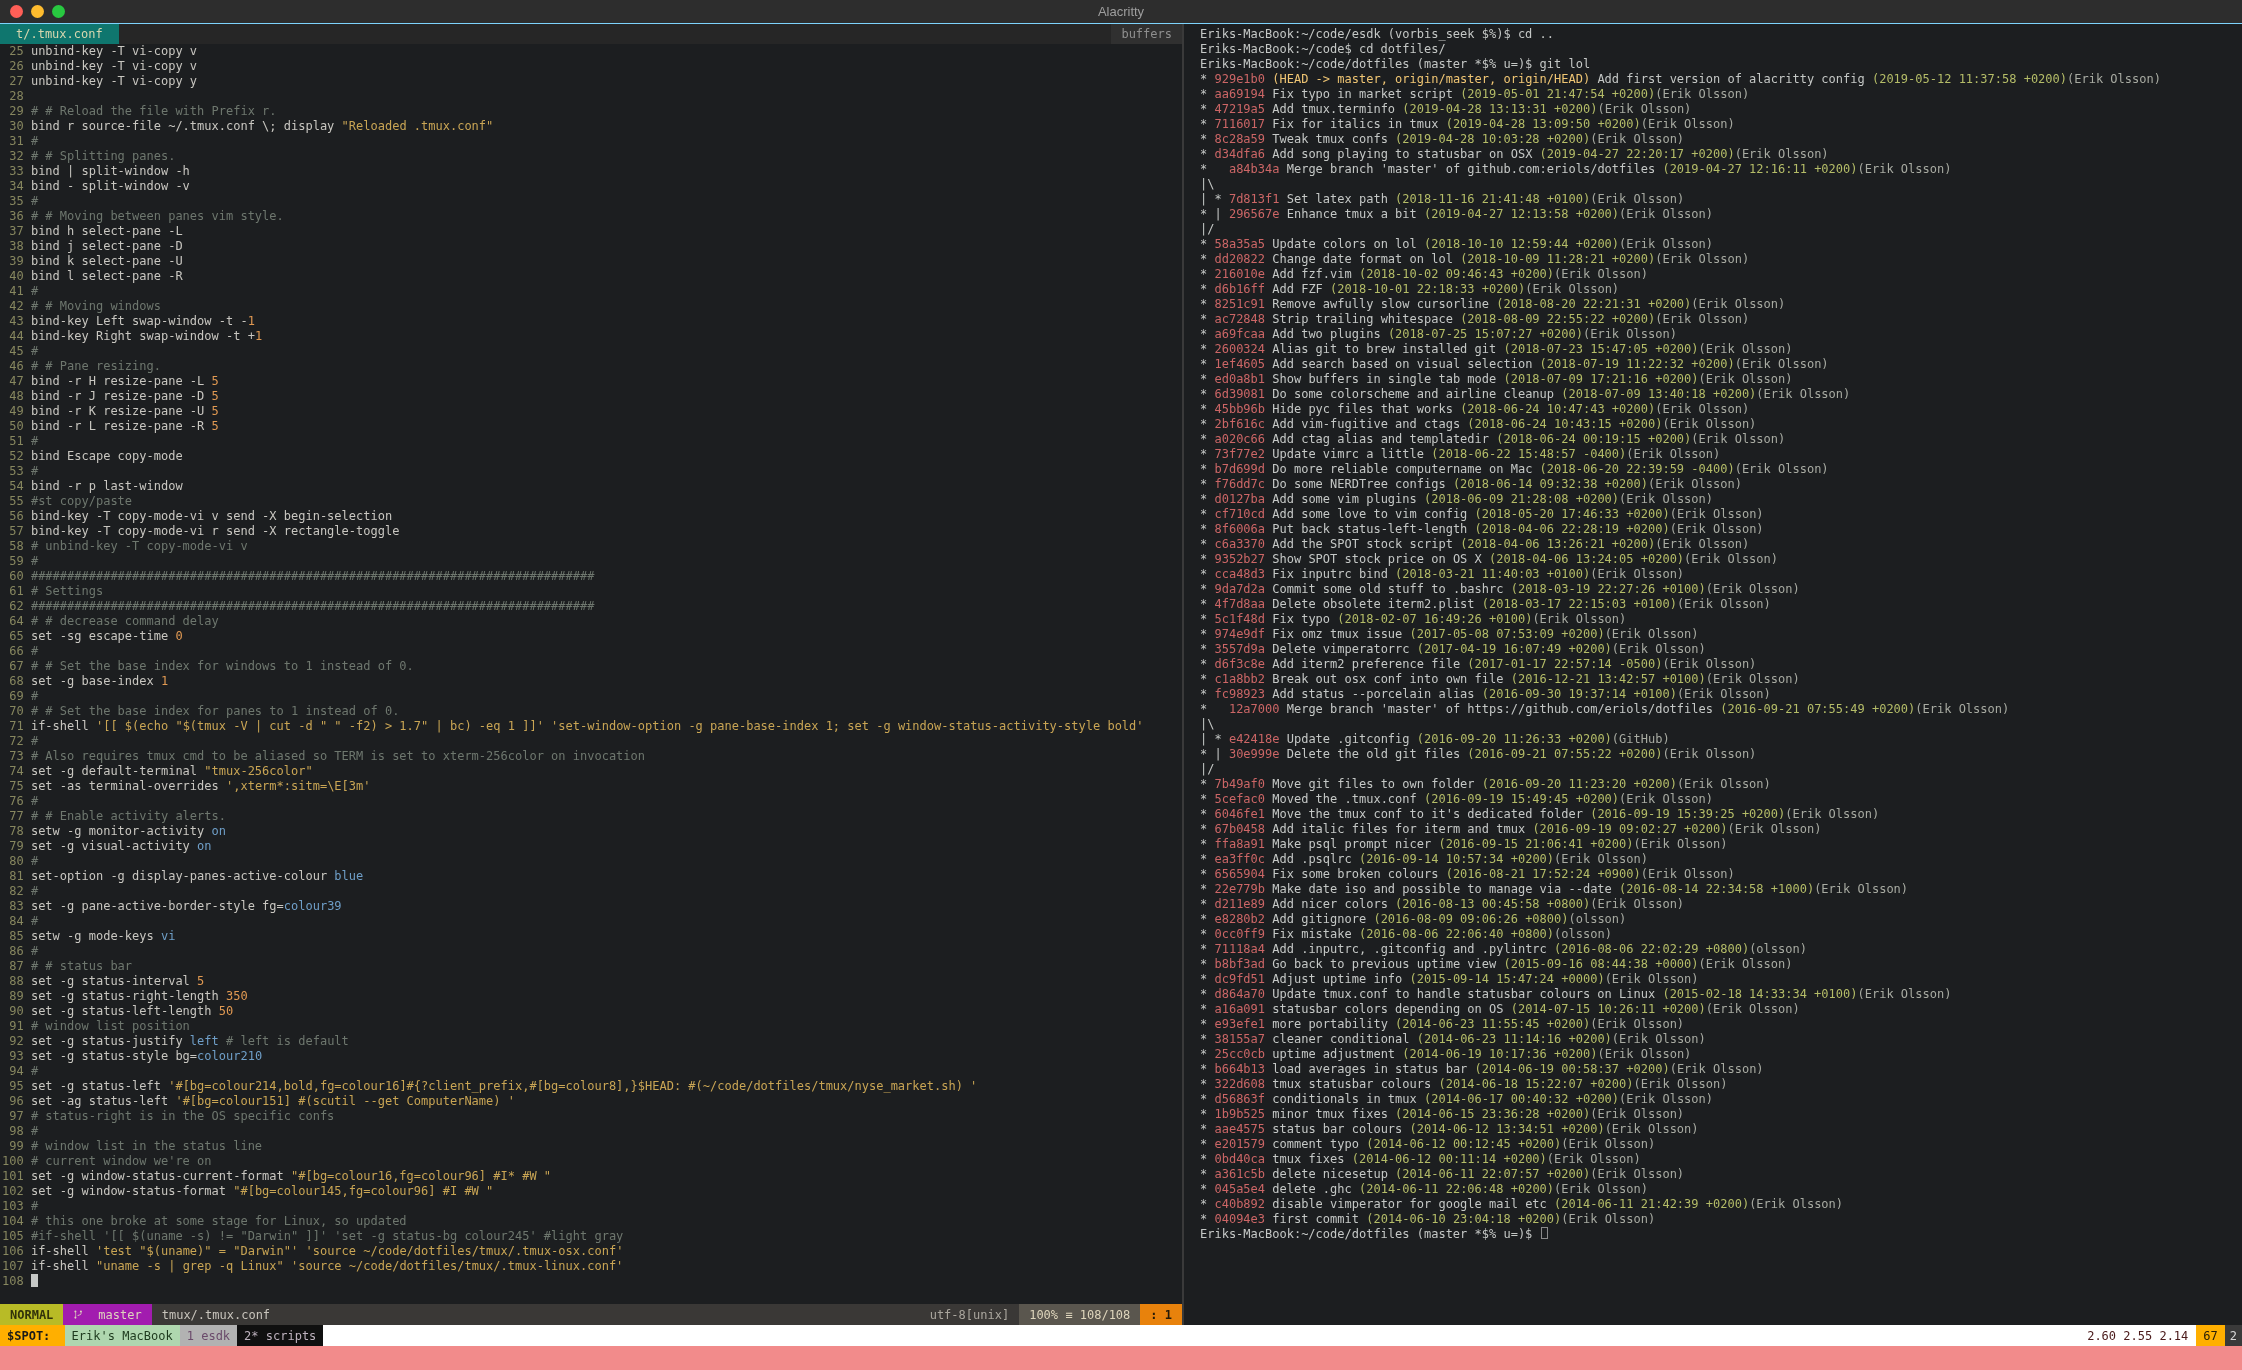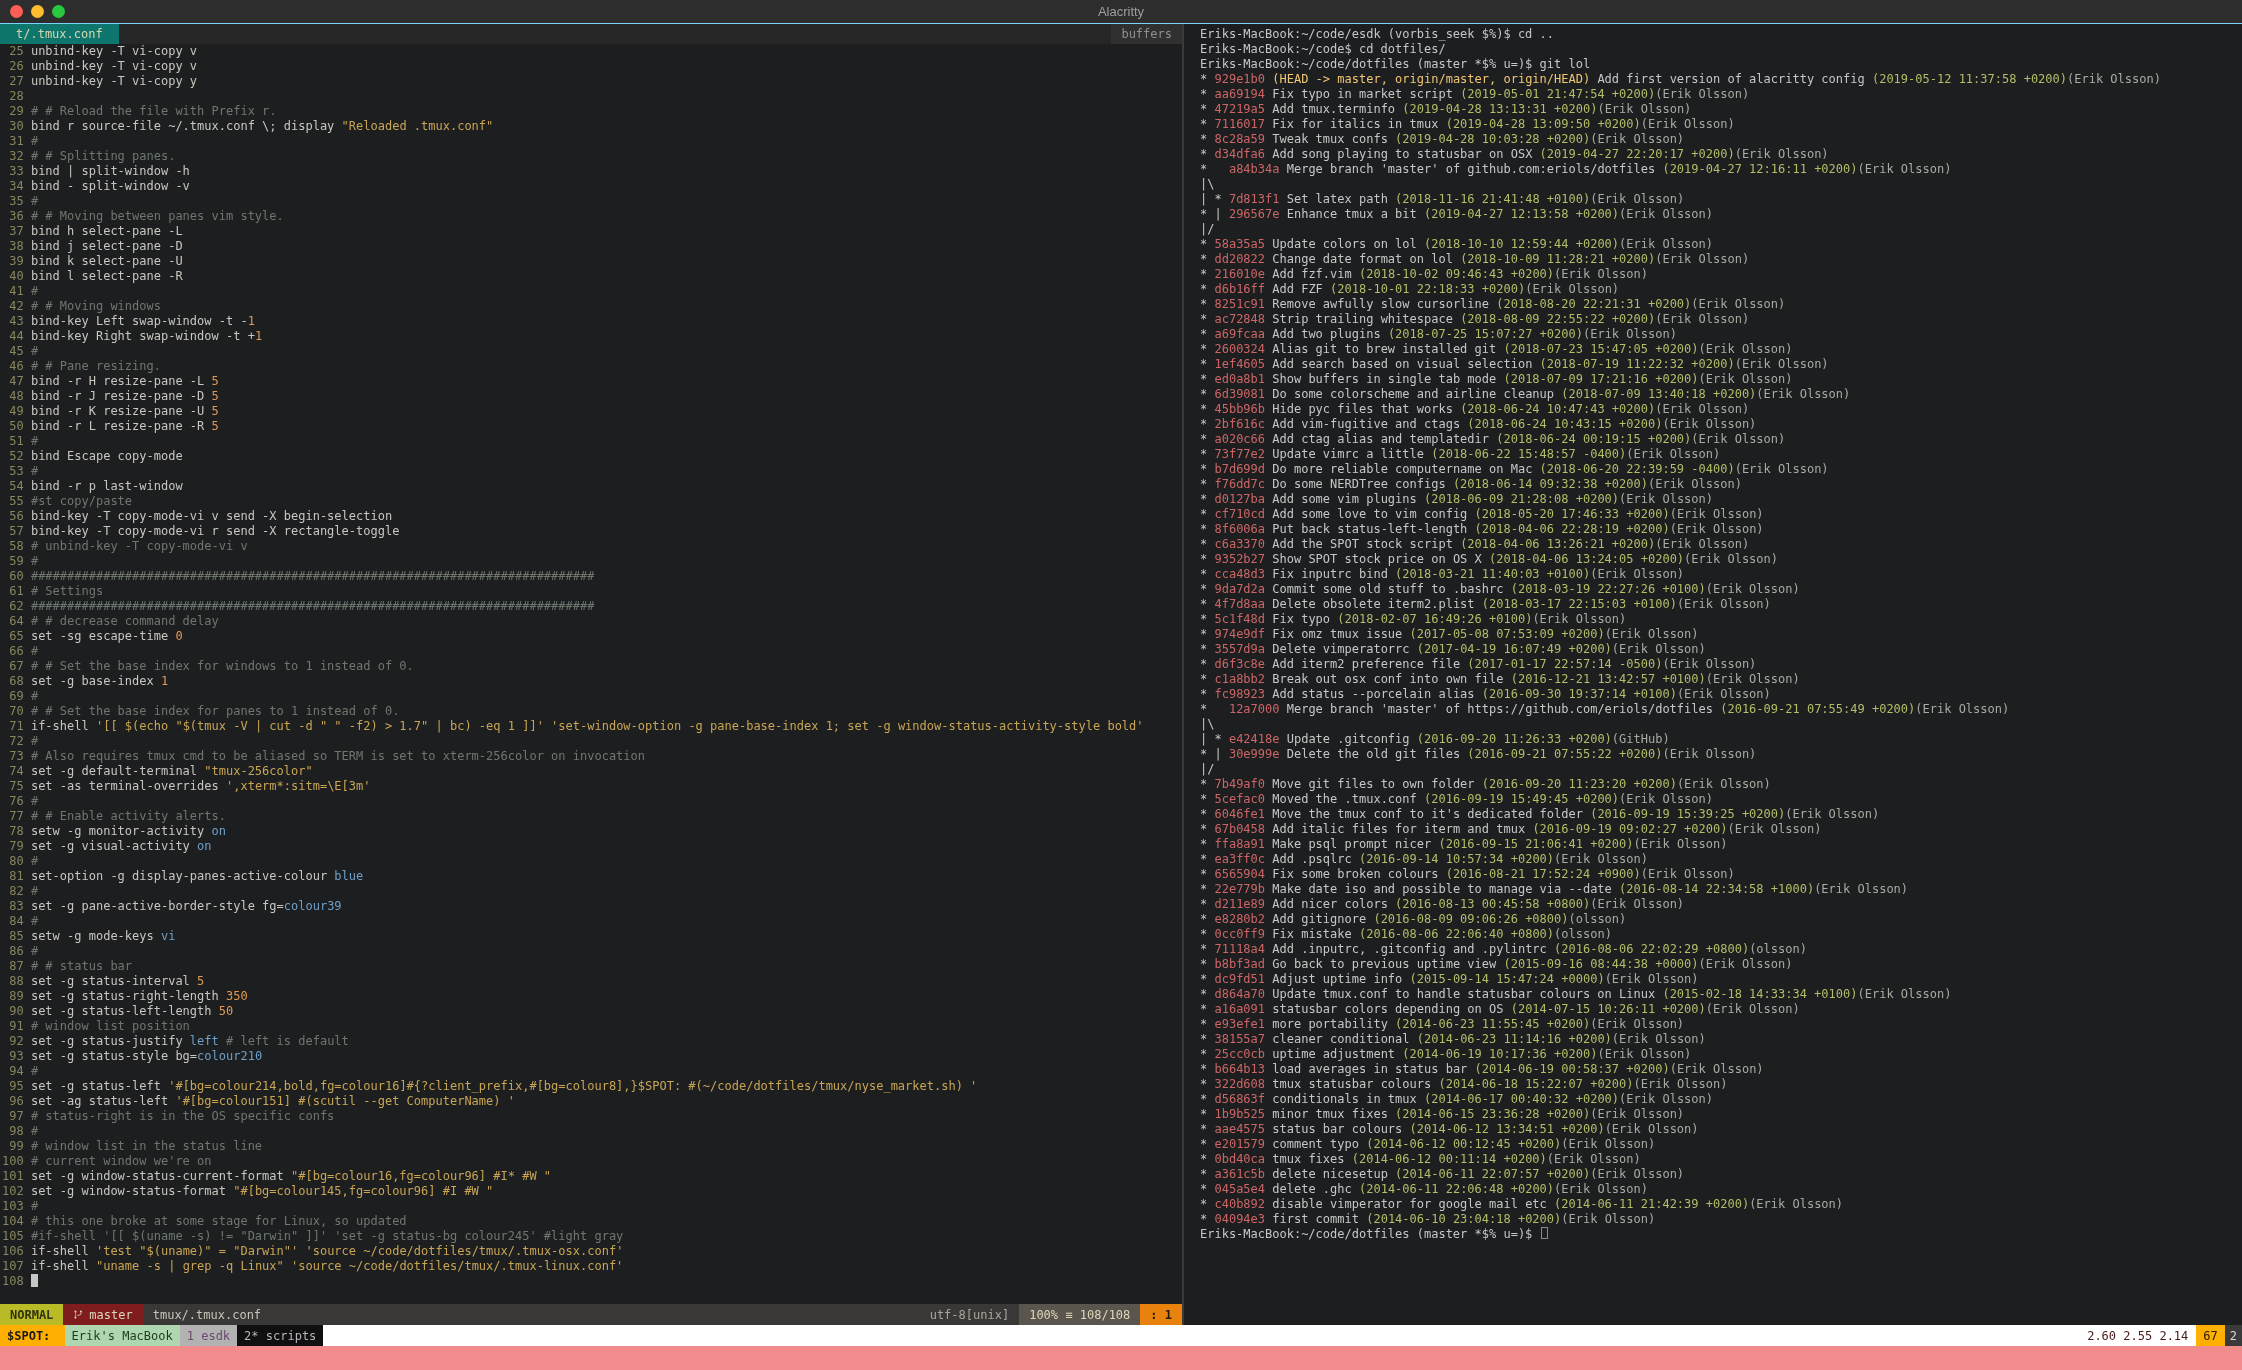--- a/index.html
+++ b/index.html
@@ -34,21 +34,21 @@
   .tk-c{color:#6e776e}
   .tk-n{color:#e09952}
   .tk-k{color:#6f9fc8}
   .tk-s{color:#c9a554}
   .cursor{display:inline-block;width:7px;height:13px;background:#c5c8c6;vertical-align:text-top}
 
   
   .vstatus{height:21px;flex:0 0 21px;background:#3a3836;display:flex;align-items:stretch;font-size:12px;white-space:pre}
   .seg{display:flex;align-items:center;padding:0 10px}
   .seg.mode{background:#b8bb26;color:#32320a;font-weight:bold}
-  .seg.branch{background:#7f1d1d;color:#ded5bc;gap:5px}
+  .seg.branch{background:#a21caf;color:#ded5bc;gap:14px}
   .seg.file{background:#3a3836;color:#c8c4bc}
   .flexfill{flex:1}
   .seg.enc{background:#3a3836;color:#aaa69e}
   .seg.pos{background:#5a564e;color:#ded5bc}
   .seg.col{background:#e8820c;color:#241a08;font-weight:bold}
   .branch-svg{width:11px;height:11px;display:inline-block}
 
   
   .term{white-space:pre}
   .trow{height:15px;line-height:15px;white-space:pre}
@@ -159,21 +159,21 @@
           <div class="row"><span class="ln"> 85 </span><span class="src">setw -g mode-keys <span class="tk-k">vi</span></span></div>
           <div class="row"><span class="ln"> 86 </span><span class="src"><span class="tk-c">#</span></span></div>
           <div class="row"><span class="ln"> 87 </span><span class="src"><span class="tk-c"># # status bar</span></span></div>
           <div class="row"><span class="ln"> 88 </span><span class="src">set -g status-interval <span class="tk-n">5</span></span></div>
           <div class="row"><span class="ln"> 89 </span><span class="src">set -g status-right-length <span class="tk-n">350</span></span></div>
           <div class="row"><span class="ln"> 90 </span><span class="src">set -g status-left-length <span class="tk-n">50</span></span></div>
           <div class="row"><span class="ln"> 91 </span><span class="src"><span class="tk-c"># window list position</span></span></div>
           <div class="row"><span class="ln"> 92 </span><span class="src">set -g status-justify <span class="tk-k">left</span><span class="tk-c"> # left is default</span></span></div>
           <div class="row"><span class="ln"> 93 </span><span class="src">set -g status-style bg=<span class="tk-k">colour210</span></span></div>
           <div class="row"><span class="ln"> 94 </span><span class="src"><span class="tk-c">#</span></span></div>
-          <div class="row"><span class="ln"> 95 </span><span class="src">set -g status-left <span class="tk-s">'#[bg=colour214,bold,fg=colour16]#{?client_prefix,#[bg=colour8],}$SPOT: #(~/code/dotfiles/tmux/nyse_market.sh) '</span></span></div>
+          <div class="row"><span class="ln"> 95 </span><span class="src">set -g status-left <span class="tk-s">'#[bg=colour214,bold,fg=colour16]#{?client_prefix,#[bg=colour8],}$HEAD: #(~/code/dotfiles/tmux/nyse_market.sh) '</span></span></div>
           <div class="row"><span class="ln"> 96 </span><span class="src">set -ag status-left <span class="tk-s">'#[bg=colour151] #(scutil --get ComputerName) '</span></span></div>
           <div class="row"><span class="ln"> 97 </span><span class="src"><span class="tk-c"># status-right is in the OS specific confs</span></span></div>
           <div class="row"><span class="ln"> 98 </span><span class="src"><span class="tk-c">#</span></span></div>
           <div class="row"><span class="ln"> 99 </span><span class="src"><span class="tk-c"># window list in the status line</span></span></div>
           <div class="row"><span class="ln">100 </span><span class="src"><span class="tk-c"># current window we're on</span></span></div>
           <div class="row"><span class="ln">101 </span><span class="src">set -g window-status-current-format <span class="tk-s">"#[bg=colour16,fg=colour96] #I* #W "</span></span></div>
           <div class="row"><span class="ln">102 </span><span class="src">set -g window-status-format <span class="tk-s">"#[bg=colour145,fg=colour96] #I #W "</span></span></div>
           <div class="row"><span class="ln">103 </span><span class="src"><span class="tk-c">#</span></span></div>
           <div class="row"><span class="ln">104 </span><span class="src"><span class="tk-c"># this one broke at some stage for Linux, so updated</span></span></div>
           <div class="row"><span class="ln">105 </span><span class="src"><span class="tk-c">#if-shell '[[ $(uname -s) != "Darwin" ]]' 'set -g status-bg colour245' #light gray</span></span></div>

